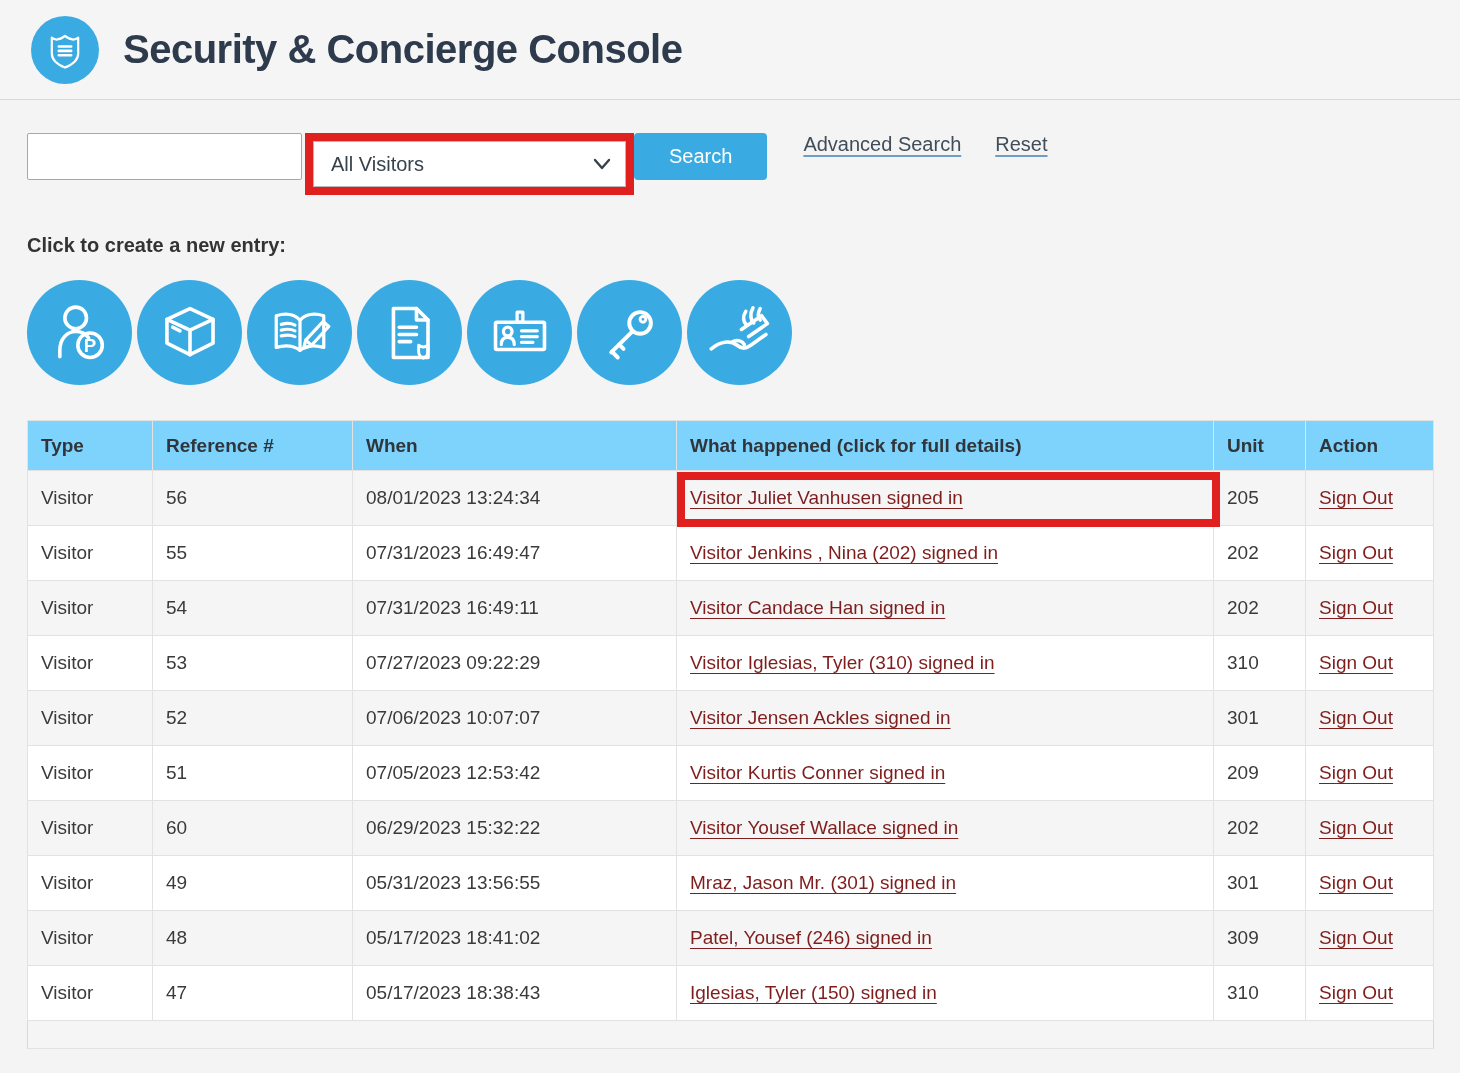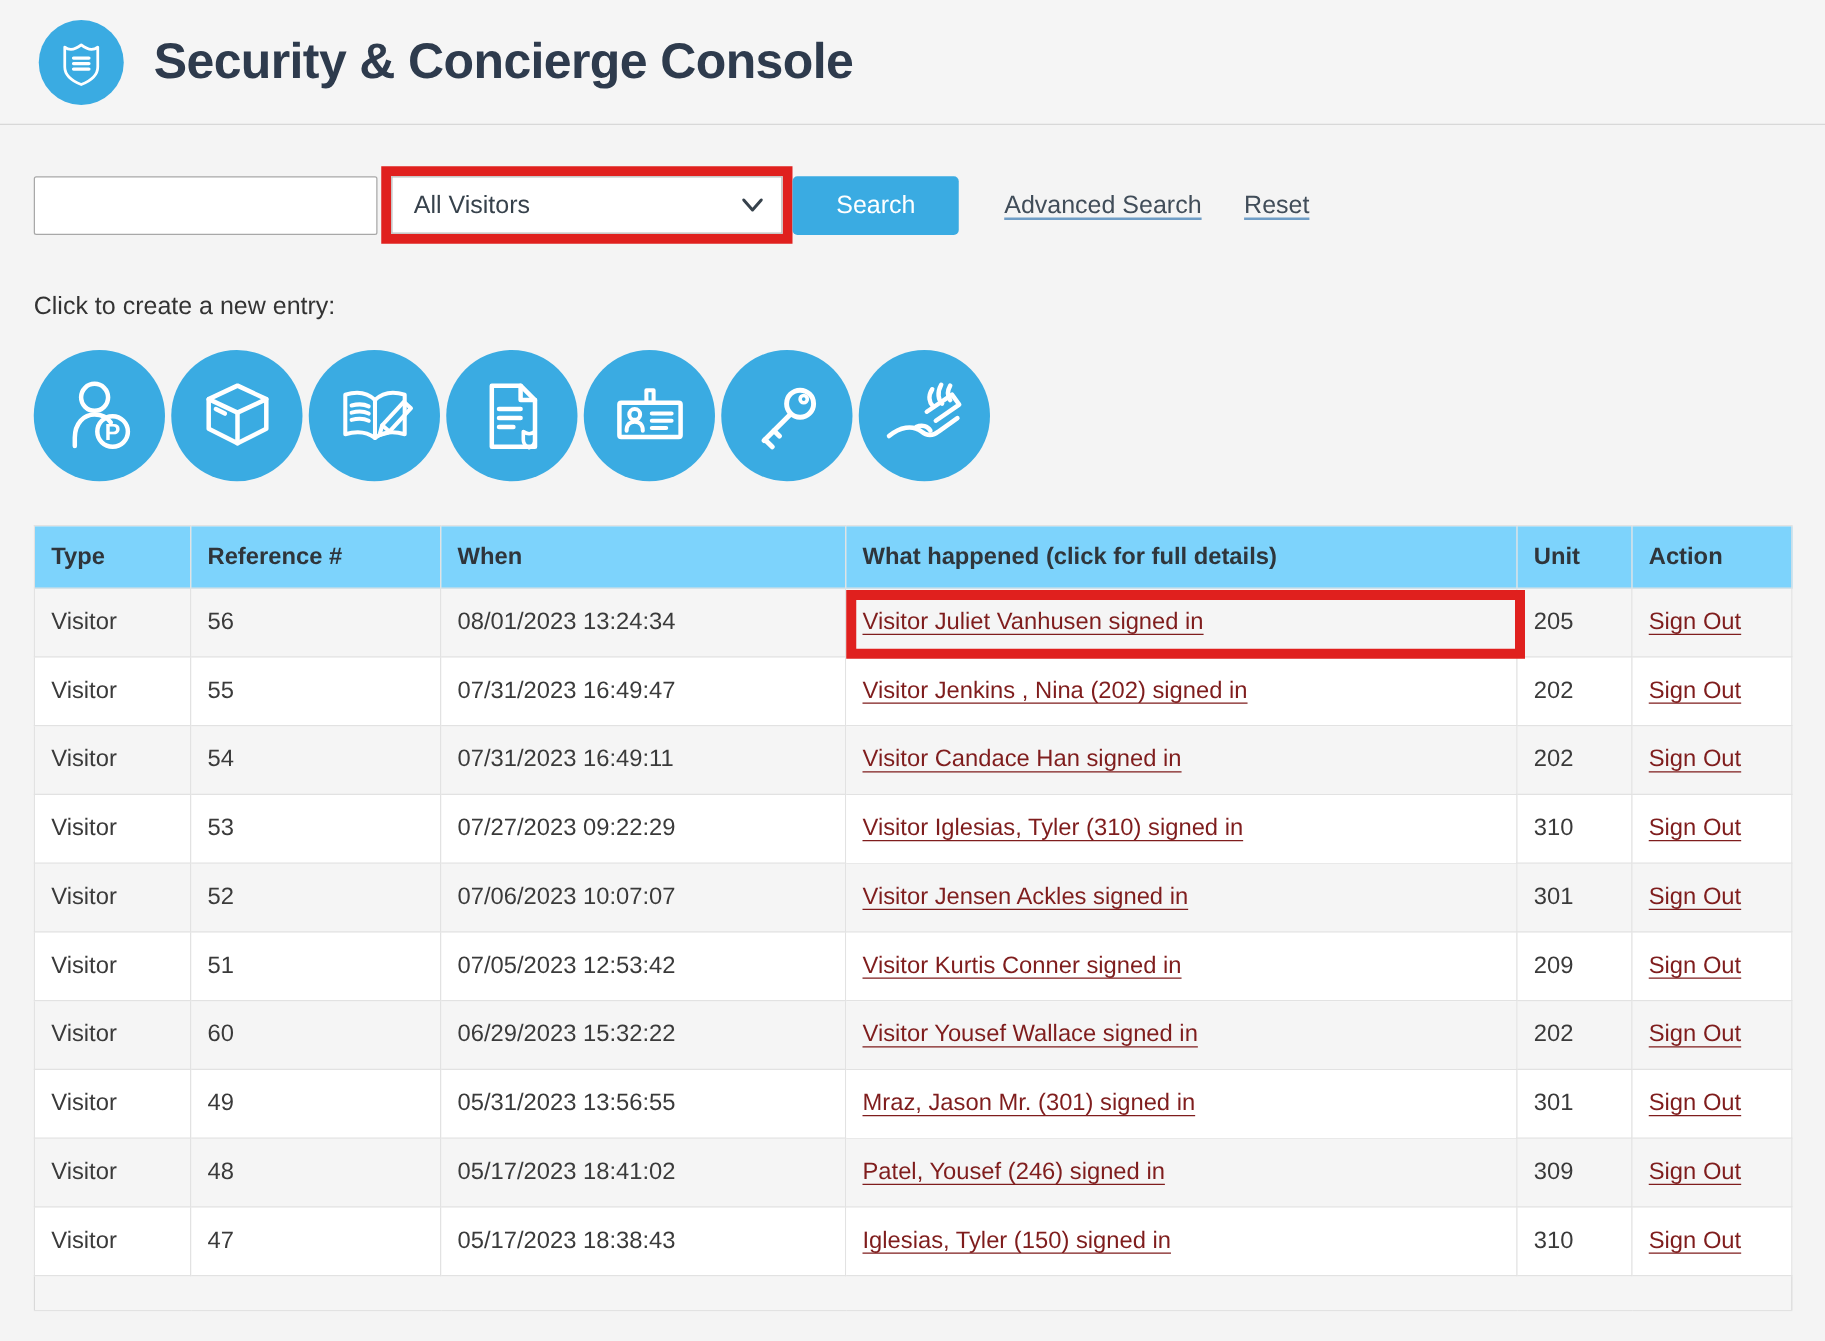--- a/index.html
+++ b/index.html
@@ -31,21 +31,20 @@
     font-size:40px;
     font-weight:bold;
     color:#2e3b4d;
     letter-spacing:-0.5px;
   }
 
   
   .search-row {
     margin:33px 0 0 27px;
     display:flex;
-    align-items:center;
     height:62px;
   }
   .search-input {
     width:275px; height:47px;
     border:1px solid #a8a8a8;
     background:#fff;
     border-radius:2px;
     font-size:19px;
     padding:0 12px;
     outline:none;
@@ -87,20 +86,21 @@
     text-decoration-color:#6f9dc6;
     text-underline-offset:4px;
     cursor:pointer;
   }
 
   
   .create-label {
     margin:39px 0 0 27px;
     font-size:20px;
     color:#333;
+    font-weight:bold;
   }
   .icon-row {
     margin:23px 0 0 27px;
     display:flex;
     gap:5px;
   }
   .circle-btn {
     width:105px; height:105px;
     border-radius:50%;
     background:#3aabe2;

